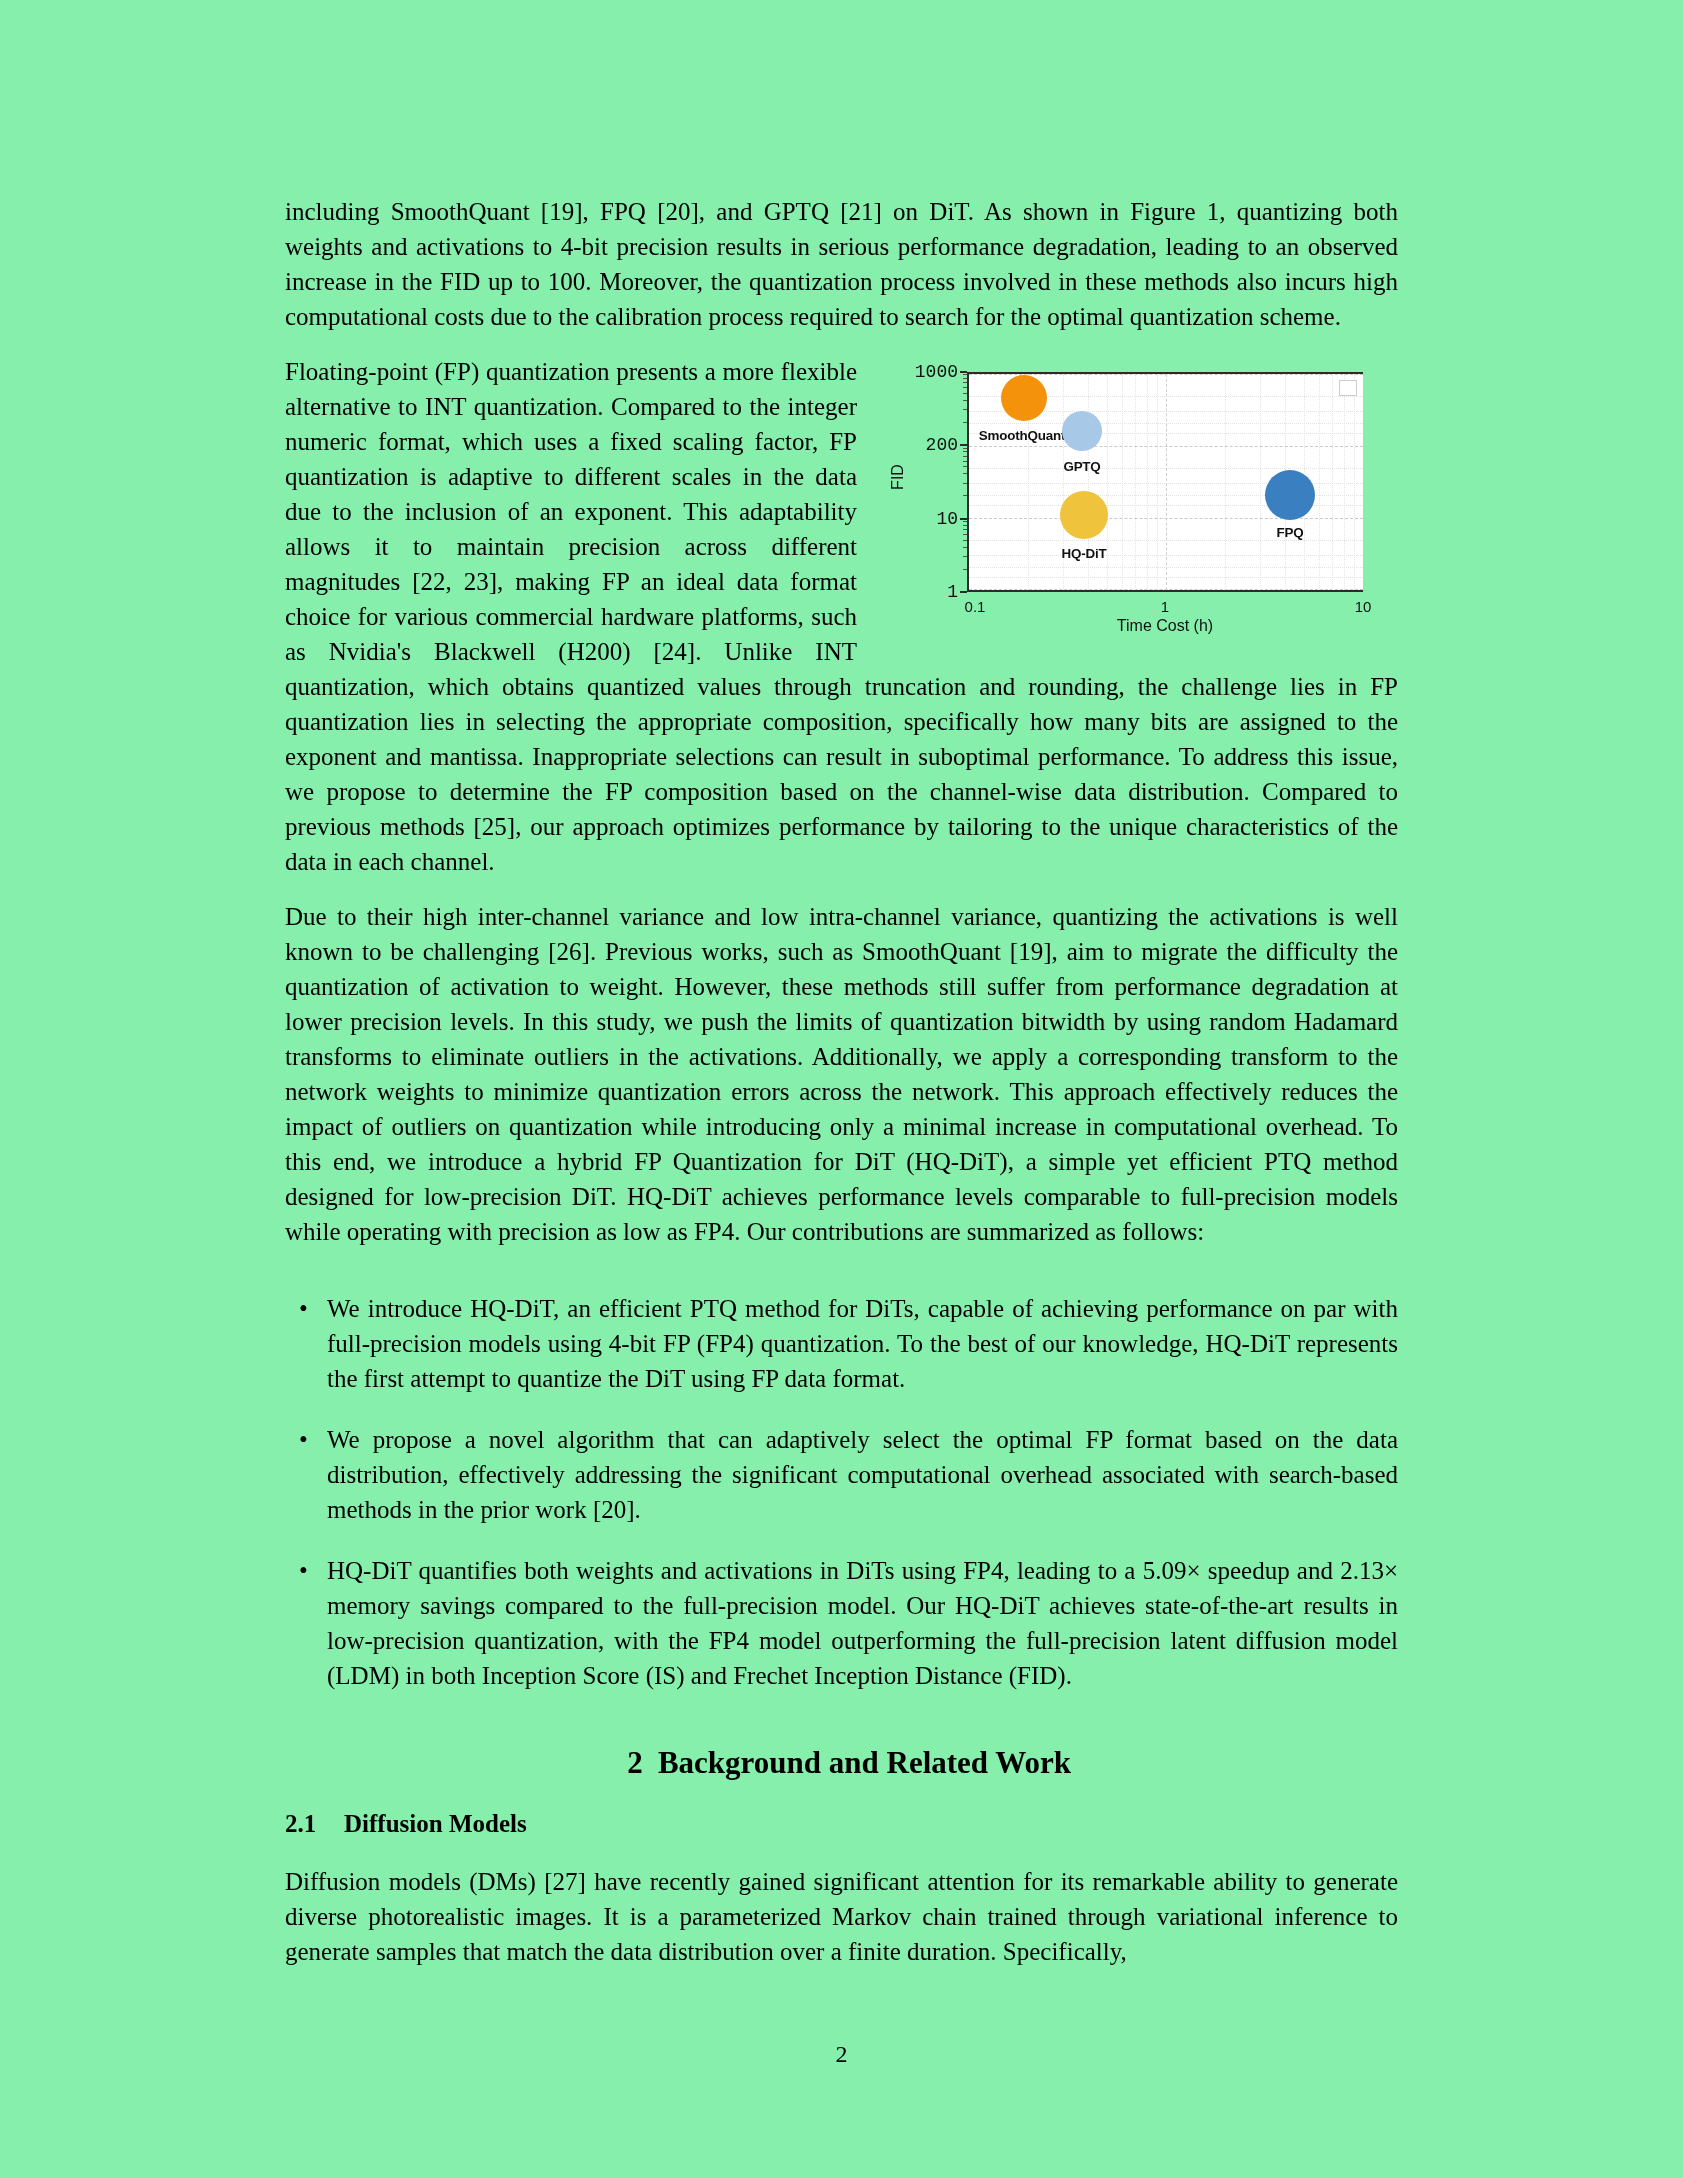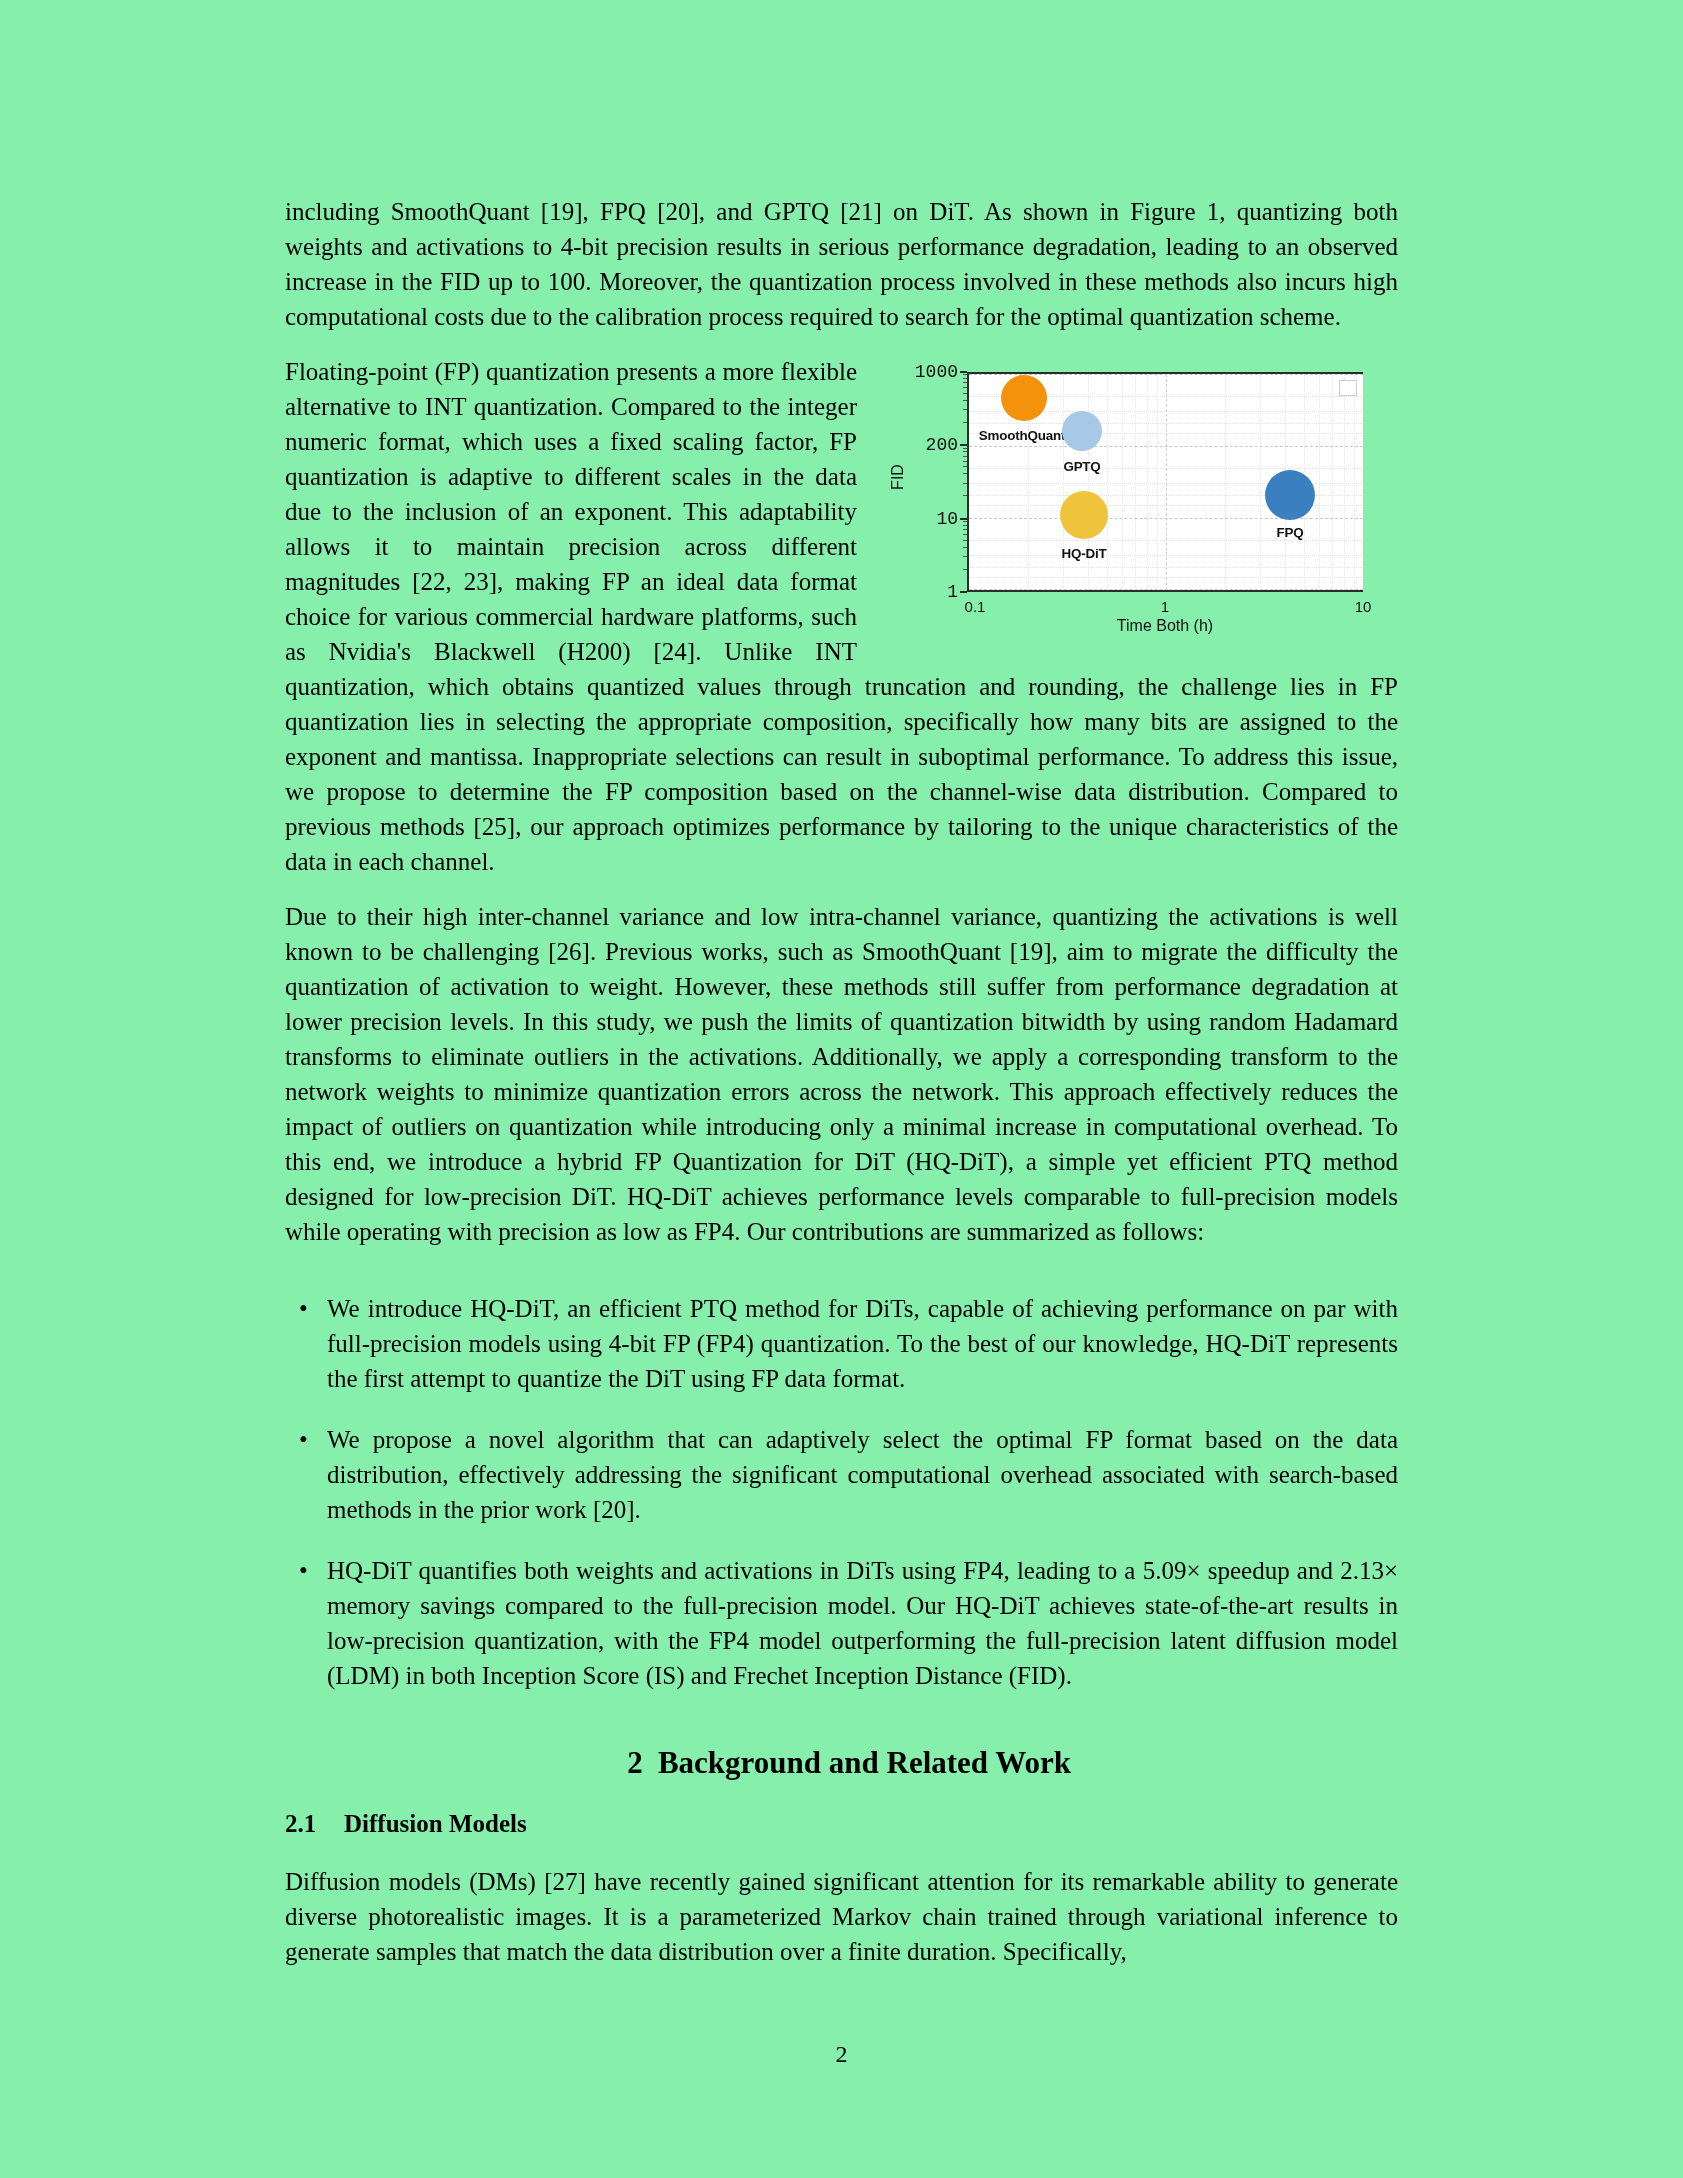--- a/index.html
+++ b/index.html
@@ -316,21 +316,21 @@
               <div class="ytick-mark minor" style="top: 150px;"></div>
               <div class="ytick-mark minor" style="top: 77px;"></div>
               <div class="ytick-mark minor" style="top: 3.4px;"></div>
             </div>
           <div id="xticks-host" style="position: absolute; left: 84px; top: 234px; width: 396px;">
               <div class="xtick" style="left: 8px; top: 0px;">0.1</div>
               <div class="xtick" style="left: 198px; top: 0px;">1</div>
               <div class="xtick" style="left: 396px; top: 0px;">10</div>
             </div>
 
-          <div class="axis-label-x">Time Both (h)</div>
+          <div class="axis-label-x">Time Cost (h)</div>
         </div>
 
       </div>
 
       <div class="left-col-text">
         <p class="body">Floating-point (FP) quantization presents a more flexible alternative to INT quantization. Compared to the integer numeric format, which uses a fixed scaling factor, FP quantization is adaptive to different scales in the data due to the inclusion of an exponent. This adaptability allows it to maintain precision across different magnitudes [22, 23], making FP an ideal data format choice for various commercial hardware platforms, such as Nvidia's Blackwell (H200) [24]. Unlike INT quantization, which obtains quantized values through truncation and rounding, the challenge lies in FP quantization lies in selecting the appropriate composition, specifically how many bits are assigned to the exponent and mantissa. Inappropriate selections can result in suboptimal performance. To address this issue, we propose to determine the FP composition based on the channel-wise data distribution. Compared to previous methods [25], our approach optimizes performance by tailoring to the unique characteristics of the data in each channel.</p>
         <p class="body">Due to their high inter-channel variance and low intra-channel variance, quantizing the activations is well known to be challenging [26]. Previous works, such as SmoothQuant [19], aim to migrate the difficulty the quantization of activation to weight. However, these methods still suffer from performance degradation at lower precision levels. In this study, we push the limits of quantization bitwidth by using random Hadamard transforms to eliminate outliers in the activations. Additionally, we apply a corresponding transform to the network weights to minimize quantization errors across the network. This approach effectively reduces the impact of outliers on quantization while introducing only a minimal increase in computational overhead. To this end, we introduce a hybrid FP Quantization for DiT (HQ-DiT), a simple yet efficient PTQ method designed for low-precision DiT. HQ-DiT achieves performance levels comparable to full-precision models while operating with precision as low as FP4. Our contributions are summarized as follows:</p>
       </div>
       <div class="clearer"></div>
     </div>

